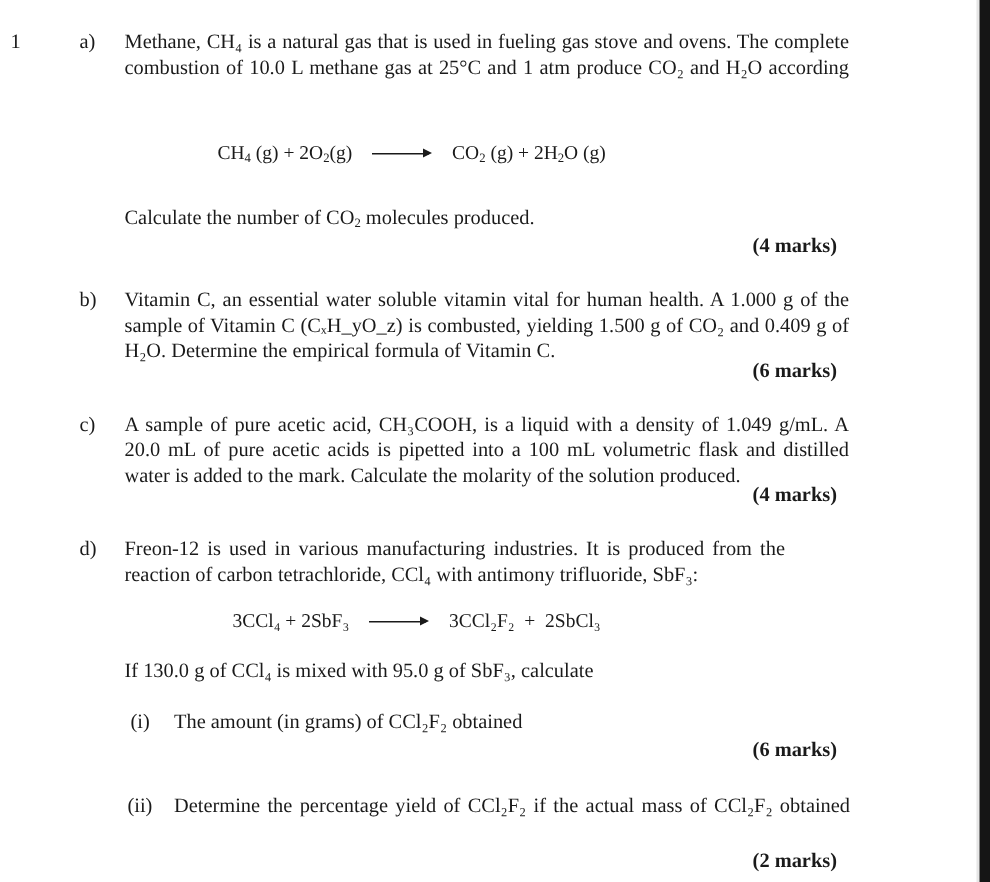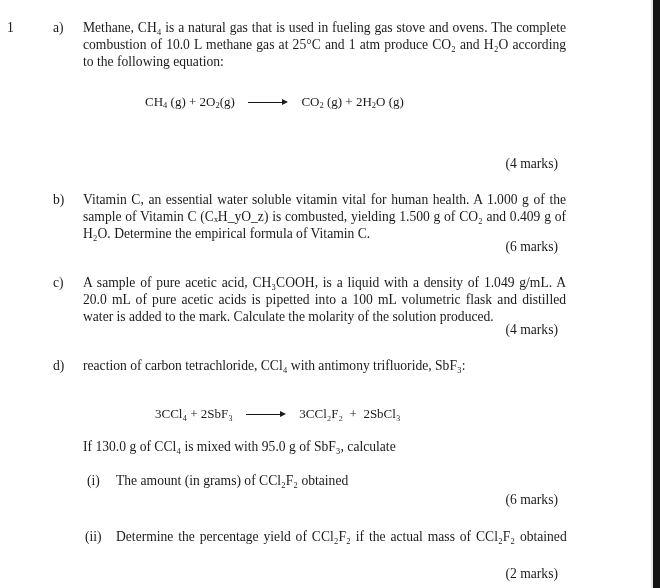--- a/index.html
+++ b/index.html
@@ -15,21 +15,21 @@
   }
   .edge-light { position: absolute; left: 651px; top: 0; width: 2px; height: 588px; background: #e6e6e6; }
   .edge-dark { position: absolute; left: 653px; top: 0; width: 7px; height: 588px; background: #151515; }
 
   .abs { position: absolute; font-size: 13.6px; line-height: 17px; white-space: nowrap; }
   .qnum { left: 7px; }
   .plabel { left: 53px; }
   .para { left: 83px; width: 483px; white-space: normal; text-align: justify; }
   .para .ln { display: block; text-align: justify; text-align-last: justify; height: 17px; }
   .para .ln.last { text-align-last: left; }
-  .marks { right: 94px; text-align: right; }
+  .marks { right: 94px; text-align: right; font-weight: bold; }
   .eq { font-size: 13px; }
   sub { font-size: 8.5px; vertical-align: -2px; line-height: 0; }
   .arrow {
     display: inline-block; width: 38px; height: 1px; background: #1a1a1a;
     position: relative; vertical-align: middle; margin: 0 12px 0 10px; top: -1px;
   }
   .arrow::after {
     content: ""; position: absolute; right: -2px; top: -2.5px;
     border-left: 6px solid #1a1a1a; border-top: 3px solid transparent; border-bottom: 3px solid transparent;
   }
@@ -40,26 +40,28 @@
 <body>
 
 <div class="page">
 
   <div class="abs qnum" style="top:19px">1</div>
 
   <div class="abs plabel" style="top:19px">a)</div>
   <div class="abs para" style="top:19px">
     <span class="ln">Methane, CH₄ is a natural gas that is used in fueling gas stove and ovens. The complete</span>
     <span class="ln">combustion of 10.0 L methane gas at 25°C and 1 atm produce CO₂ and H₂O according</span>
-    <span class="ln last">to the following equation:</span>
   </div>
   <div class="abs eq" style="top:93px; left:145px">
     <span>CH</span><sub>4</sub><span> (g) + 2O</span><sub>2</sub><span>(g)</span>
     <span class="arrow"></span>
     <span>CO</span><sub>2</sub><span> (g)  +  2H</span><sub>2</sub><span>O (g)</span>
+  </div>
+  <div class="abs" style="top:136px; left:83px">
+    <span>Calculate the number of CO</span><sub>2</sub><span> molecules produced.</span>
   </div>
   <div class="abs marks" style="top:155px">(4 marks)</div>
 
   <div class="abs plabel" style="top:191px">b)</div>
   <div class="abs para" style="top:191px">
     <span class="ln">Vitamin C, an essential water soluble vitamin vital for human health. A 1.000 g of the</span>
     <span class="ln">sample of Vitamin C (CₓH_yO_z) is combusted, yielding 1.500 g of CO₂ and 0.409 g of</span>
     <span class="ln last">H₂O. Determine the empirical formula of Vitamin C.</span>
   </div>
   <div class="abs marks" style="top:238px">(6 marks)</div>
@@ -67,20 +69,21 @@
   <div class="abs plabel" style="top:274px">c)</div>
   <div class="abs para" style="top:274px">
     <span class="ln">A sample of pure acetic acid, CH₃COOH, is a liquid with a density of 1.049 g/mL.  A</span>
     <span class="ln">20.0 mL of pure acetic acids is pipetted into a 100 mL volumetric flask and distilled</span>
     <span class="ln last">water is added to the mark. Calculate the molarity of the solution produced.</span>
   </div>
   <div class="abs marks" style="top:321px">(4 marks)</div>
 
   <div class="abs plabel" style="top:357px">d)</div>
   <div class="abs" style="top:357px; left:83px">
+    <div style="word-spacing:2px">Freon-12 is used in various manufacturing industries. It is produced from the</div>
     <div>reaction of carbon tetrachloride, CCl₄ with antimony trifluoride, SbF₃:</div>
   </div>
   <div class="abs eq" style="top:405px; left:155px">
     <span>3CCl₄ + 2SbF₃</span>
     <span class="arrow"></span>
     <span style="white-space:pre">3CCl₂F₂  +  2SbCl₃</span>
   </div>
   <div class="abs" style="top:438px; left:83px">If 130.0 g of CCl₄ is mixed with 95.0 g of SbF₃, calculate</div>
 
   <div class="abs sublabel" style="top:472px; left:87px">(i)</div>

